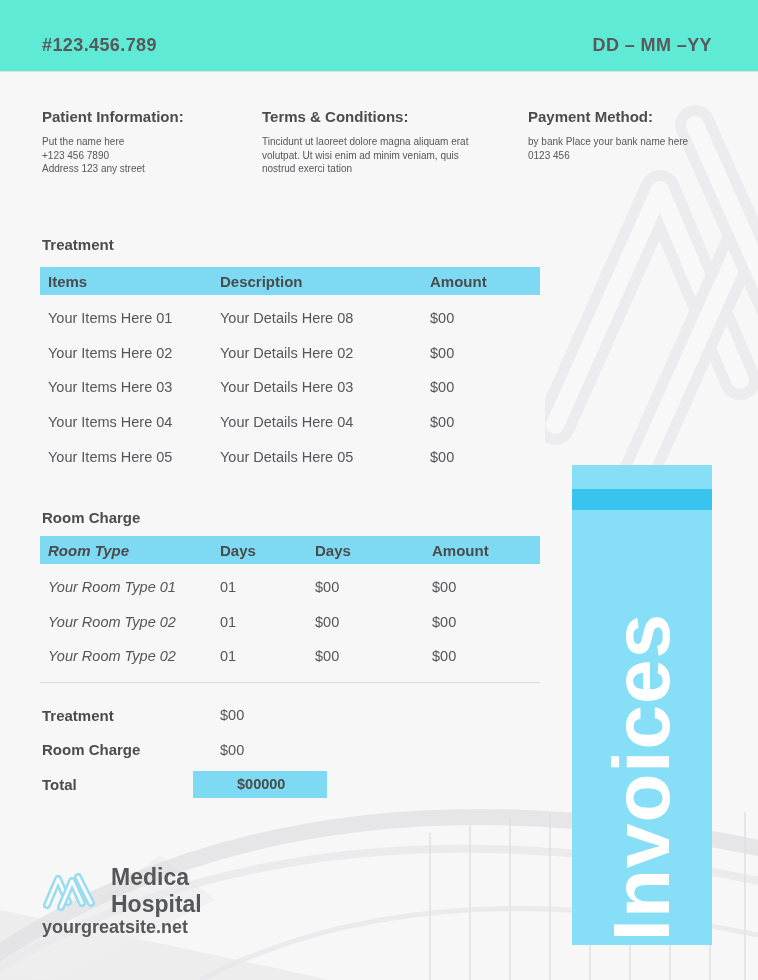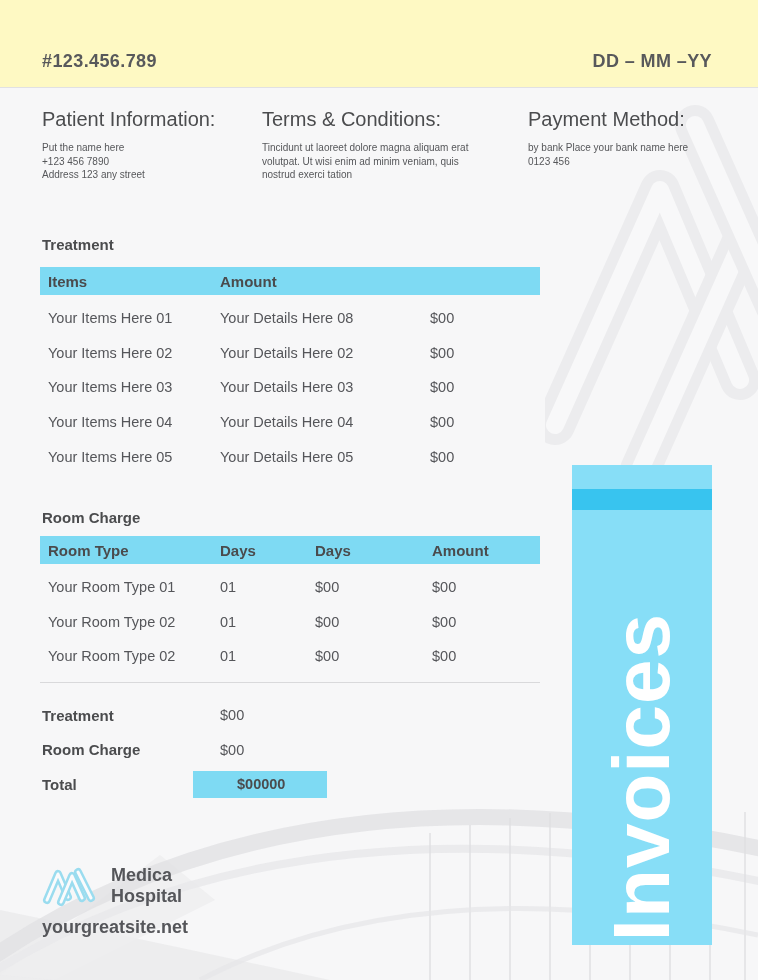--- a/index.html
+++ b/index.html
@@ -9,34 +9,34 @@
     font-family:"Liberation Sans", sans-serif;
     color:#55565a;
   }
   
   .bg-layer{position:absolute;z-index:0;pointer-events:none;}
   #watermark{left:545px;top:95px;width:213px;height:375px;}
   #arch-photo{left:0;bottom:0;width:758px;height:275px;}
 
   
   .topbar{
-    position:absolute;z-index:2;top:0;left:0;right:0;height:88px;
-    background:#fef9c3;border-bottom:1px solid #e1e1e3;
+    position:absolute;z-index:2;top:0;left:0;right:0;height:72px;
+    background:#5eead4;border-bottom:1px solid #e1e1e3;
     display:flex;align-items:flex-end;justify-content:space-between;
     box-sizing:border-box;padding:0 46px 15px 42px;
   }
   .inv-no,.inv-date{font-size:18px;font-weight:bold;color:#58595b;letter-spacing:.4px;}
 
   
   .info-row{position:absolute;z-index:2;top:108px;left:42px;display:flex;}
   .info-col{box-sizing:border-box;}
   .col-patient{width:220px;}
   .col-terms{width:266px;}
   .col-payment{width:195px;}
-  .info-title{font-size:20px;font-weight:normal;color:#4b4c4e;margin-bottom:10px;}
+  .info-title{font-size:15px;font-weight:bold;color:#4b4c4e;margin-bottom:10px;}
   .info-text{font-size:10px;line-height:1.37;color:#56575a;}
   .col-terms .info-text{width:218px;}
   .col-payment .info-text{width:172px;}
 
   
   .section-title{position:absolute;z-index:2;left:42px;font-size:15px;font-weight:bold;color:#4b4c4e;}
   #treatment-title{top:236px;}
   #room-title{top:509px;}
 
   
@@ -44,36 +44,36 @@
   #treatment-table{top:267px;}
   #room-table{top:536px;}
   .thead{height:28px;background:#7edaf3;display:flex;align-items:center;
          font-size:15px;font-weight:bold;color:#4a4b4d;}
   .tbody{margin-top:6px;}
   .trow{height:34.6px;display:flex;align-items:center;font-size:14.5px;color:#55565a;}
   .cpad{padding-left:8px;box-sizing:border-box;}
   
   .t-c1{width:180px;} .t-c2{width:210px;} .t-c3{width:110px;}
   
-  .r-c1{width:180px;} .r-c2{width:95px;} .r-c3{width:117px;} .r-c4{width:108px;}
+  .r-c1{width:180px;font-style:italic;} .r-c2{width:95px;} .r-c3{width:117px;} .r-c4{width:108px;}
 
   
   .sum-divider{position:absolute;z-index:2;top:682px;left:40px;width:500px;height:1px;background:#d9d9db;}
   .summary{position:absolute;z-index:2;top:698px;left:42px;width:380px;}
   .sum-row{height:34.6px;display:flex;align-items:center;}
   .sum-label{width:178px;font-size:15px;font-weight:bold;color:#4b4c4e;}
   .sum-value{font-size:14.5px;color:#55565a;}
   .total-label{width:151px;}
   .total-box{width:134px;height:27px;background:#7edaf3;display:flex;align-items:center;
              box-sizing:border-box;padding-left:44px;}
   .total-box .sum-value{font-weight:bold;color:#4a4b4d;}
 
   
   .brand{position:absolute;z-index:2;top:864px;left:42px;display:flex;align-items:center;}
-  .brand-name{margin-left:15px;font-size:18px;font-weight:bold;color:#55565a;line-height:1.16;}
+  .brand-name{margin-left:15px;font-size:23px;font-weight:bold;color:#55565a;line-height:1.16;}
   .website{position:absolute;z-index:2;top:917px;left:42px;font-size:18px;font-weight:bold;color:#55565a;}
 
   
   .banner{
     position:absolute;z-index:1;left:572px;top:465px;width:140px;height:480px;
     background:#87def7;display:flex;justify-content:center;
   }
   .banner-stripe{position:absolute;top:24px;left:0;right:0;height:21px;background:#38c4ef;}
   .banner-text{
     writing-mode:vertical-rl;transform:rotate(180deg);
@@ -133,20 +133,21 @@
   <div class="info-col col-payment">
     <div class="info-title">Payment Method:</div>
     <div class="info-text">by bank Place your bank name here 0123 456</div>
   </div>
 </div>
 
 <div class="section-title" id="treatment-title">Treatment</div>
 <div class="tbl" id="treatment-table">
   <div class="thead">
     <div class="t-c1 cpad">Items</div>
+    <div class="t-c2">Description</div>
     <div class="t-c3">Amount</div>
   </div>
   <div class="tbody">
     <div class="trow">
       <div class="t-c1 cpad">Your Items Here 01</div>
       <div class="t-c2">Your Details Here 08</div>
       <div class="t-c3">$00</div>
     </div>
     <div class="trow">
       <div class="t-c1 cpad">Your Items Here 02</div>

